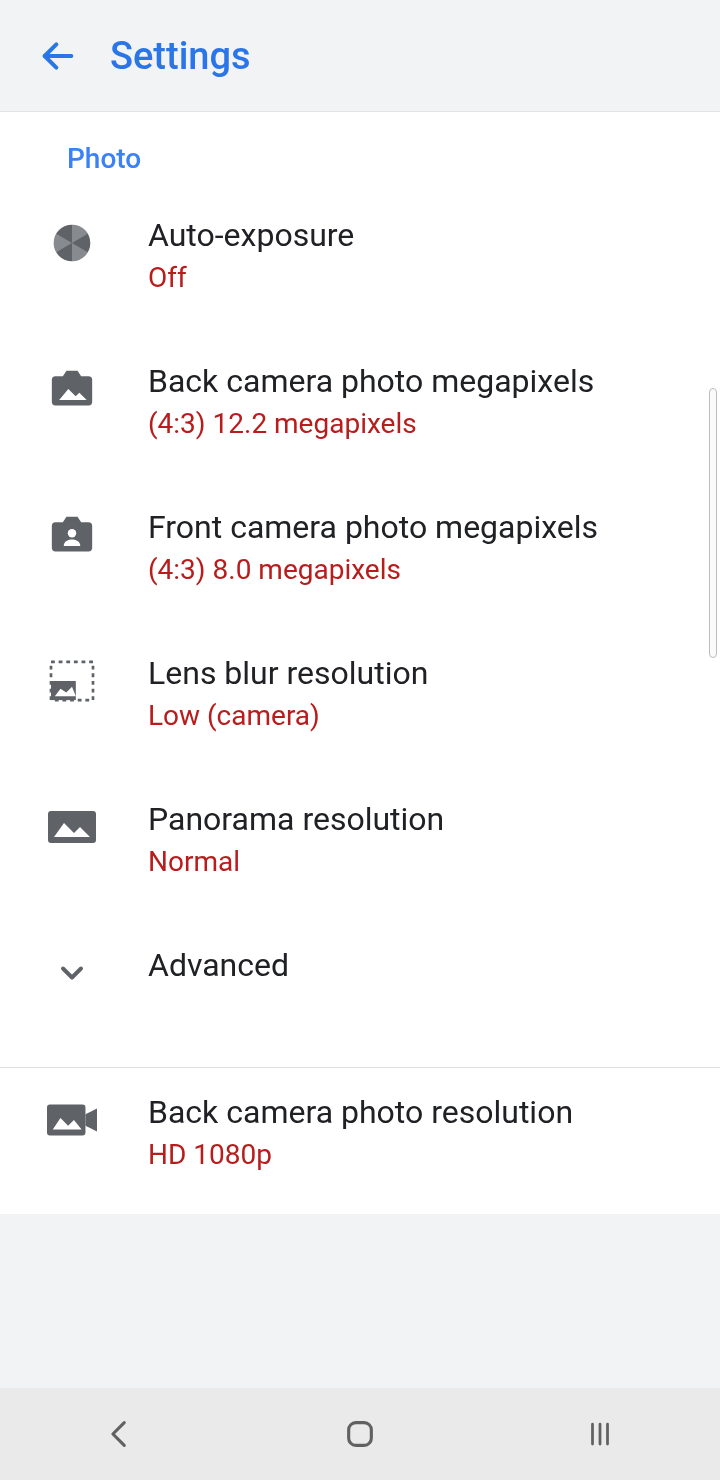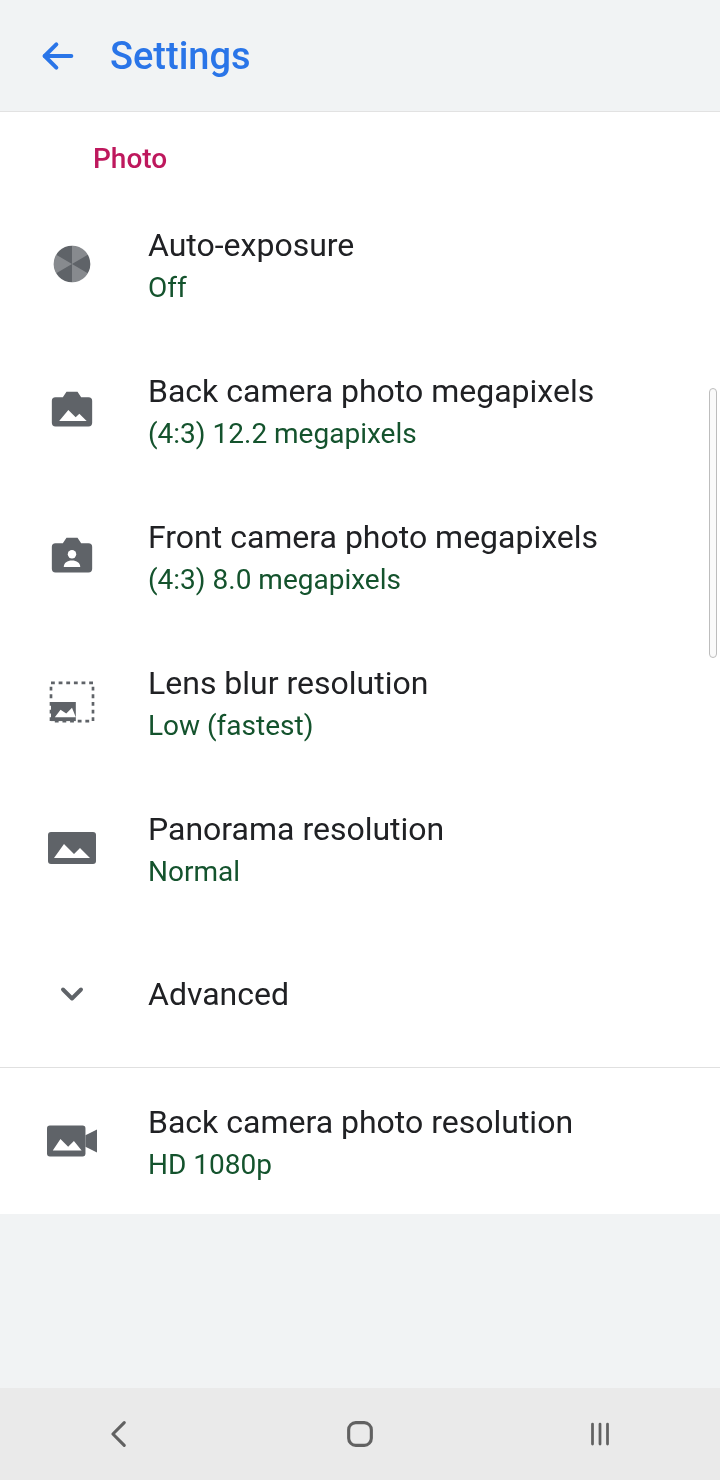--- a/index.html
+++ b/index.html
@@ -27,46 +27,45 @@
   .appbar .title {
     color: #2a75e8;
     font-size: 38px;
     font-weight: 500;
   }
   .content {
     background: #ffffff;
     width: 100%;
   }
   .section-header {
-    padding: 30px 0 16px 93px;
-    color: #be185d;
+    padding: 30px 0 16px 67px;
+    color: #3b82f6;
     font-size: 28px;
     font-weight: 500;
   }
   .item {
     display: flex;
-    align-items: center;
     min-height: 146px;
     padding: 24px 24px 24px 44px;
   }
   .item .icon {
     width: 56px; height: 56px;
     flex-shrink: 0;
     margin-right: 48px;
     display:flex;align-items:center;justify-content:center;
     color: #5f6368;
   }
   .item .texts .title {
     color: #202124;
     font-size: 32px;
     font-weight: 450;
     line-height: 1.25;
   }
   .item .texts .sub {
-    color: #14532d;
+    color: #b91c1c;
     font-size: 28px;
     margin-top: 6px;
   }
   .divider {
     height: 1px;
     background: #e0e0e0;
     width: 100%;
   }
   .scroll-indicator {
     position: absolute;
@@ -155,21 +154,21 @@
   <div class="item">
     <div class="icon">
       <svg width="46" height="42" viewBox="0 0 24 22" fill="none">
         <rect x="1" y="1" width="22" height="20" stroke="#5f6368" stroke-width="1.4" stroke-dasharray="2 2" fill="none"></rect>
         <rect x="1" y="11" width="13" height="10" fill="#5f6368"></rect>
         <polygon points="3,19 6,15 9,17 12,14 14,19" fill="#fff"></polygon>
       </svg>
     </div>
     <div class="texts">
       <div class="title">Lens blur resolution</div>
-      <div class="sub">Low (fastest)</div>
+      <div class="sub">Low (camera)</div>
     </div>
   </div>
 
   <div class="item">
     <div class="icon">
       <svg width="48" height="34" viewBox="0 0 24 16" fill="#5f6368">
           <rect x="0" y="0" width="24" height="16" rx="1.5"></rect>
           <polygon points="3,13 8,6 13,11 16,8 21,13" fill="#fff"></polygon>
         </svg>
     </div>

